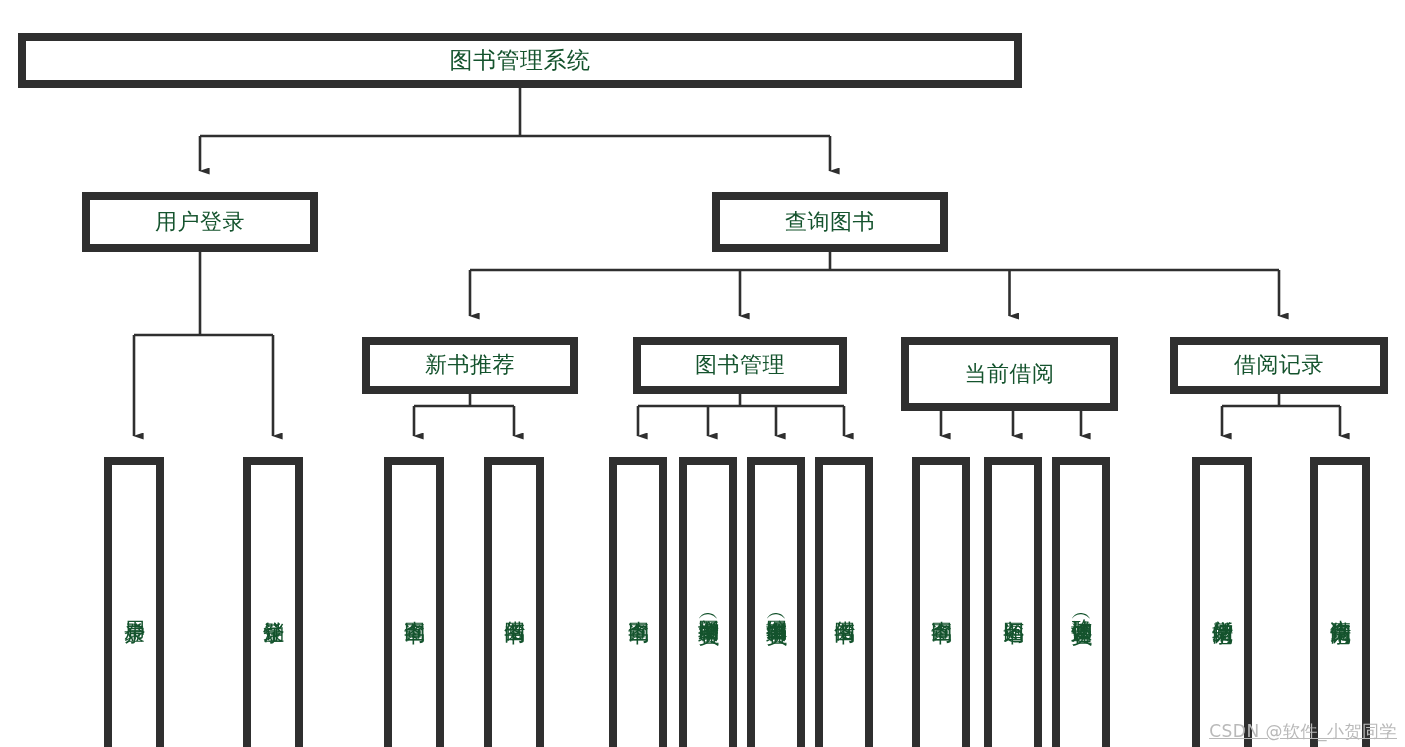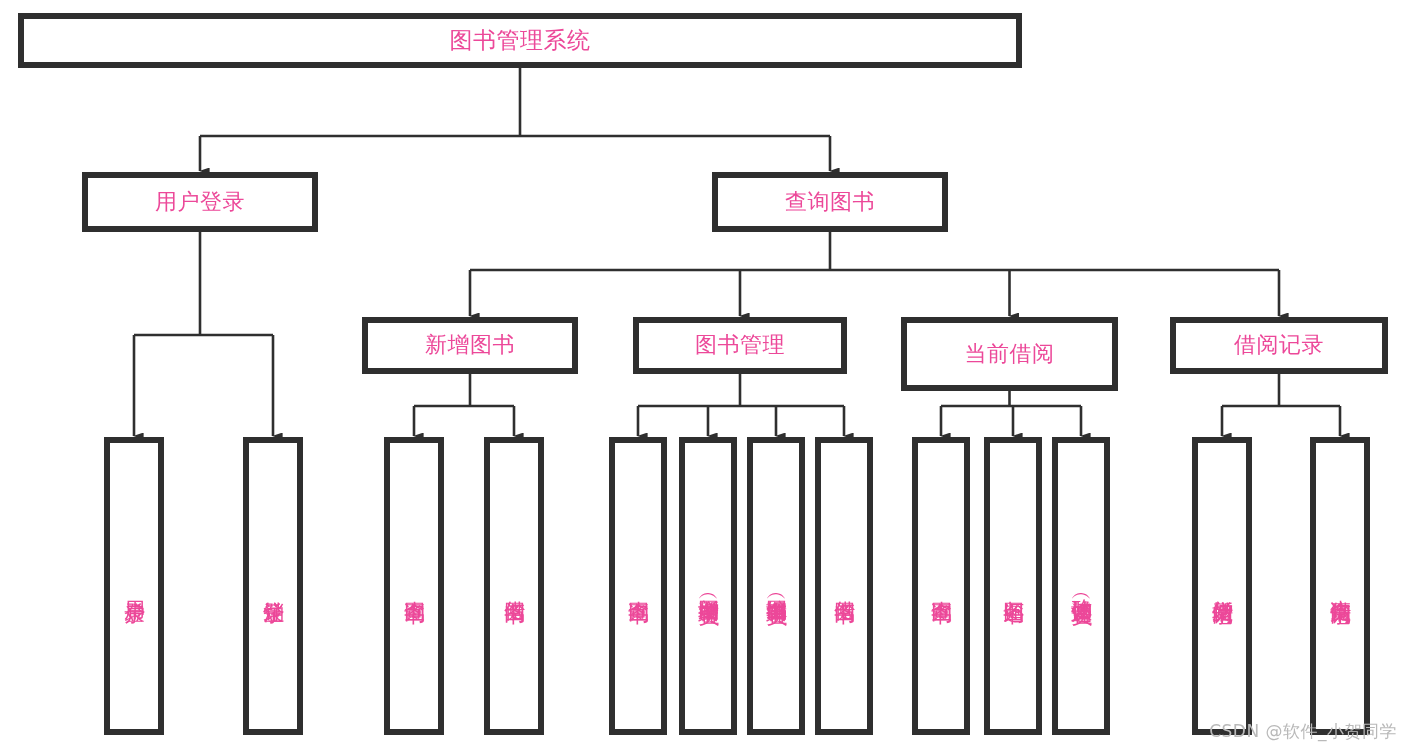--- a/index.html
+++ b/index.html
@@ -21,26 +21,27 @@
     position: absolute;
     left: 0;
     top: 0;
     width: 1405px;
     height: 747px;
     pointer-events: none;
   }
   .node {
     position: absolute;
     box-sizing: border-box;
-    border: 6px solid #7f1d1d;
+    border: 8px solid #7f1d1d;
     background: #ffffff;
     display: flex;
     align-items: center;
     justify-content: center;
-    color: #ec4899;
+    color: #14532d;
+    margin-top: 20px;
   }
   .node .node-label {
     display: block;
     text-align: center;
     line-height: 1.28;
     white-space: nowrap;
   }
   .node.horiz .node-label {
     font-size: 22px;
     letter-spacing: 0.5px;
@@ -63,20 +64,21 @@
   }
   #watermark {
     position: absolute;
     right: 8px;
     bottom: 4px;
     font-size: 17px;
     color: #b9b9b9;
     letter-spacing: 0.5px;
     white-space: nowrap;
     font-family: "DejaVu Sans", "Liberation Sans", sans-serif;
+    text-decoration: underline;
   }
 </style>
 </head>
 <body>
 
 <div id="diagram-root">
 
   <svg id="edge-layer" viewBox="0 0 1405 747" width="1405" height="747" xmlns="http://www.w3.org/2000/svg">
     <defs>
       <marker id="arrowhead" markerWidth="9" markerHeight="11" refX="3.5" refY="9.6" orient="auto-start-reverse" markerUnits="userSpaceOnUse">
@@ -124,21 +126,21 @@
       <div class="node horiz root" id="node-root" style="left: 18px; top: 13px; width: 1004px; height: 55px; border-color: rgb(47, 47, 47); background: rgb(255, 255, 255);">
         <span class="node-label">图书管理系统</span>
       </div>
       <div class="node horiz" id="node-user-login" style="left: 82px; top: 172px; width: 236px; height: 60px; border-color: rgb(47, 47, 47); background: rgb(255, 255, 255);">
         <span class="node-label">用户登录</span>
       </div>
       <div class="node horiz" id="node-book-manage" style="left: 712px; top: 172px; width: 236px; height: 60px; border-color: rgb(47, 47, 47); background: rgb(255, 255, 255);">
         <span class="node-label">查询图书</span>
       </div>
       <div class="node horiz" id="node-new-book-rec" style="left: 362px; top: 317px; width: 216px; height: 57px; border-color: rgb(47, 47, 47); background: rgb(255, 255, 255);">
-        <span class="node-label">新增图书</span>
+        <span class="node-label">新书推荐</span>
       </div>
       <div class="node horiz" id="node-book-borrow" style="left: 633px; top: 317px; width: 214px; height: 57px; border-color: rgb(47, 47, 47); background: rgb(255, 255, 255);">
         <span class="node-label">图书管理</span>
       </div>
       <div class="node horiz" id="node-current-borrow" style="left: 901px; top: 317px; width: 217px; height: 74px; border-color: rgb(47, 47, 47); background: rgb(255, 255, 255);">
         <span class="node-label">当前借阅</span>
       </div>
       <div class="node horiz" id="node-borrow-record" style="left: 1170px; top: 317px; width: 218px; height: 57px; border-color: rgb(47, 47, 47); background: rgb(255, 255, 255);">
         <span class="node-label">借阅记录</span>
       </div>

